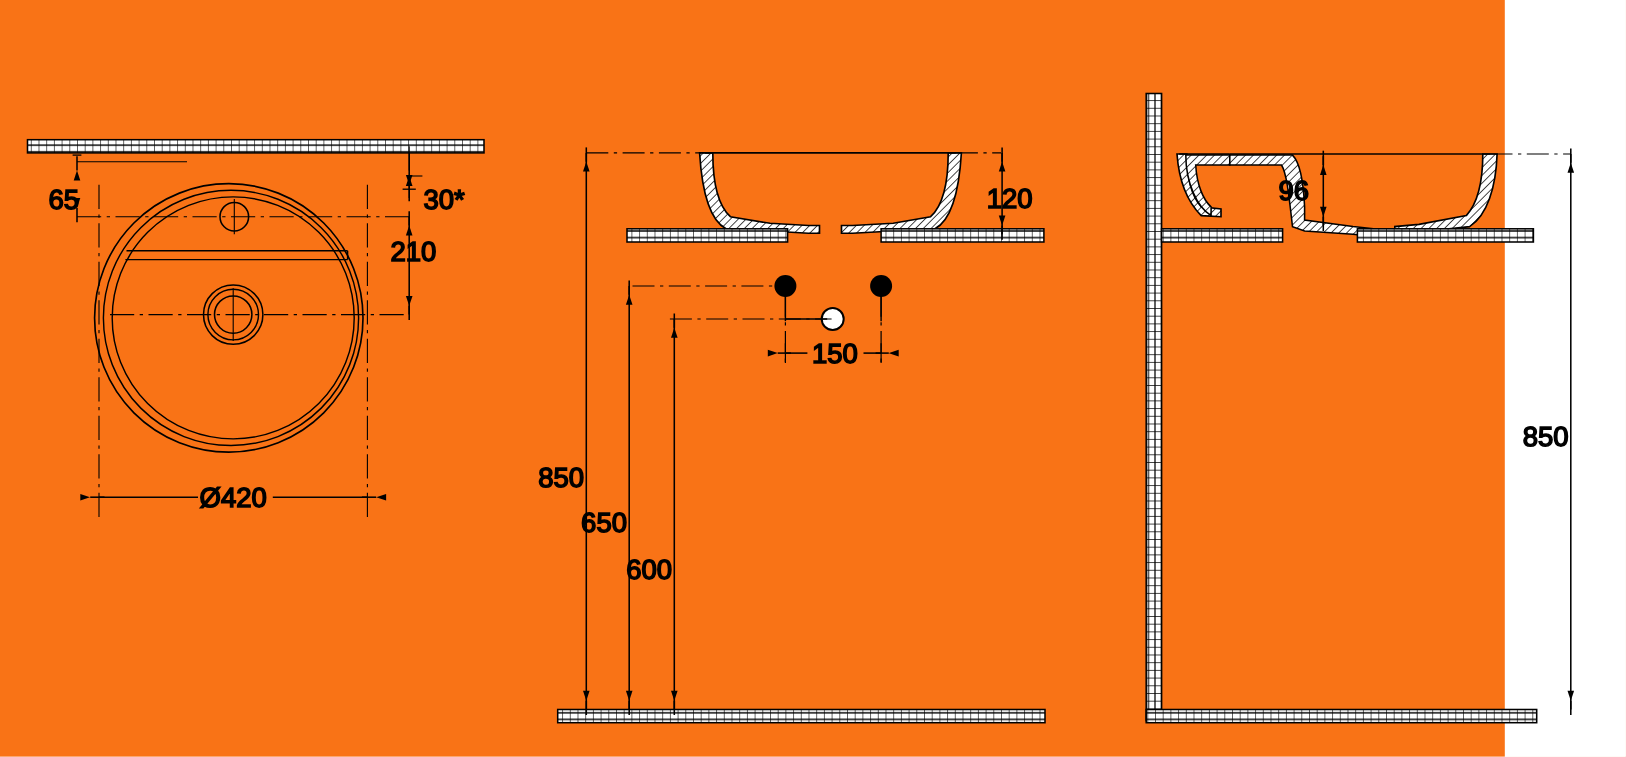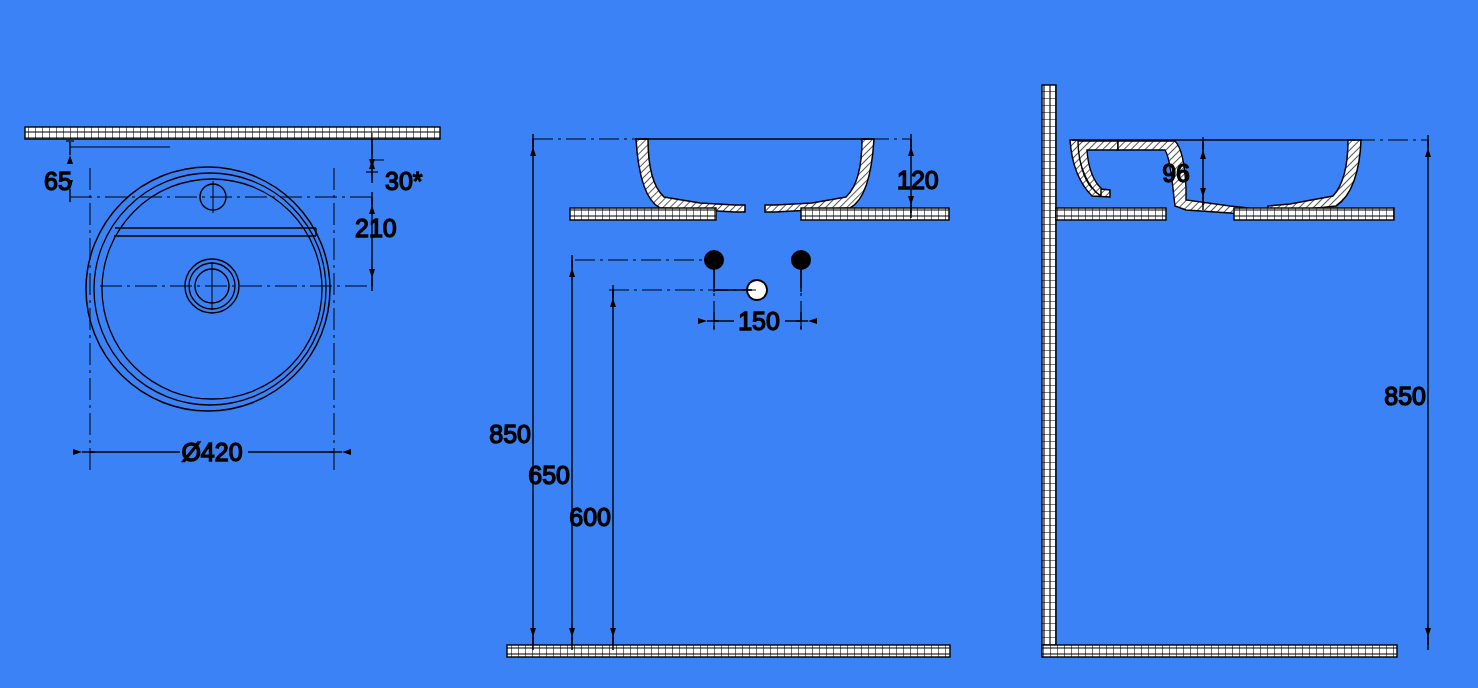--- a/index.html
+++ b/index.html
@@ -1,19 +1,19 @@
 <!DOCTYPE html>
 <html><head>
 <meta charset="utf-8">
 <title>Washbasin Technical Drawing</title>
 <style>
   html,body{margin:0;padding:0;background:#ffffff;}
   body{width:1478px;height:688px;overflow:hidden;
        font-family:"Liberation Sans","DejaVu Sans",sans-serif;}
-  #stage{position:relative;width:1478px;height:688px;background:#3b82f6;}
+  #stage{position:relative;width:1368px;height:688px;background:#f97316;}
   svg#drawing{position:absolute;left:0;top:0;width:1478px;height:688px;display:block;}
   text{font-family:"Liberation Sans","DejaVu Sans",sans-serif;fill:#000000;}
   .dimtext{font-size:25px;letter-spacing:0px;}
 </style>
 </head>
 <body>
 
 <div id="stage">
 <svg id="drawing" viewBox="0 0 1478 688">
   <defs>

